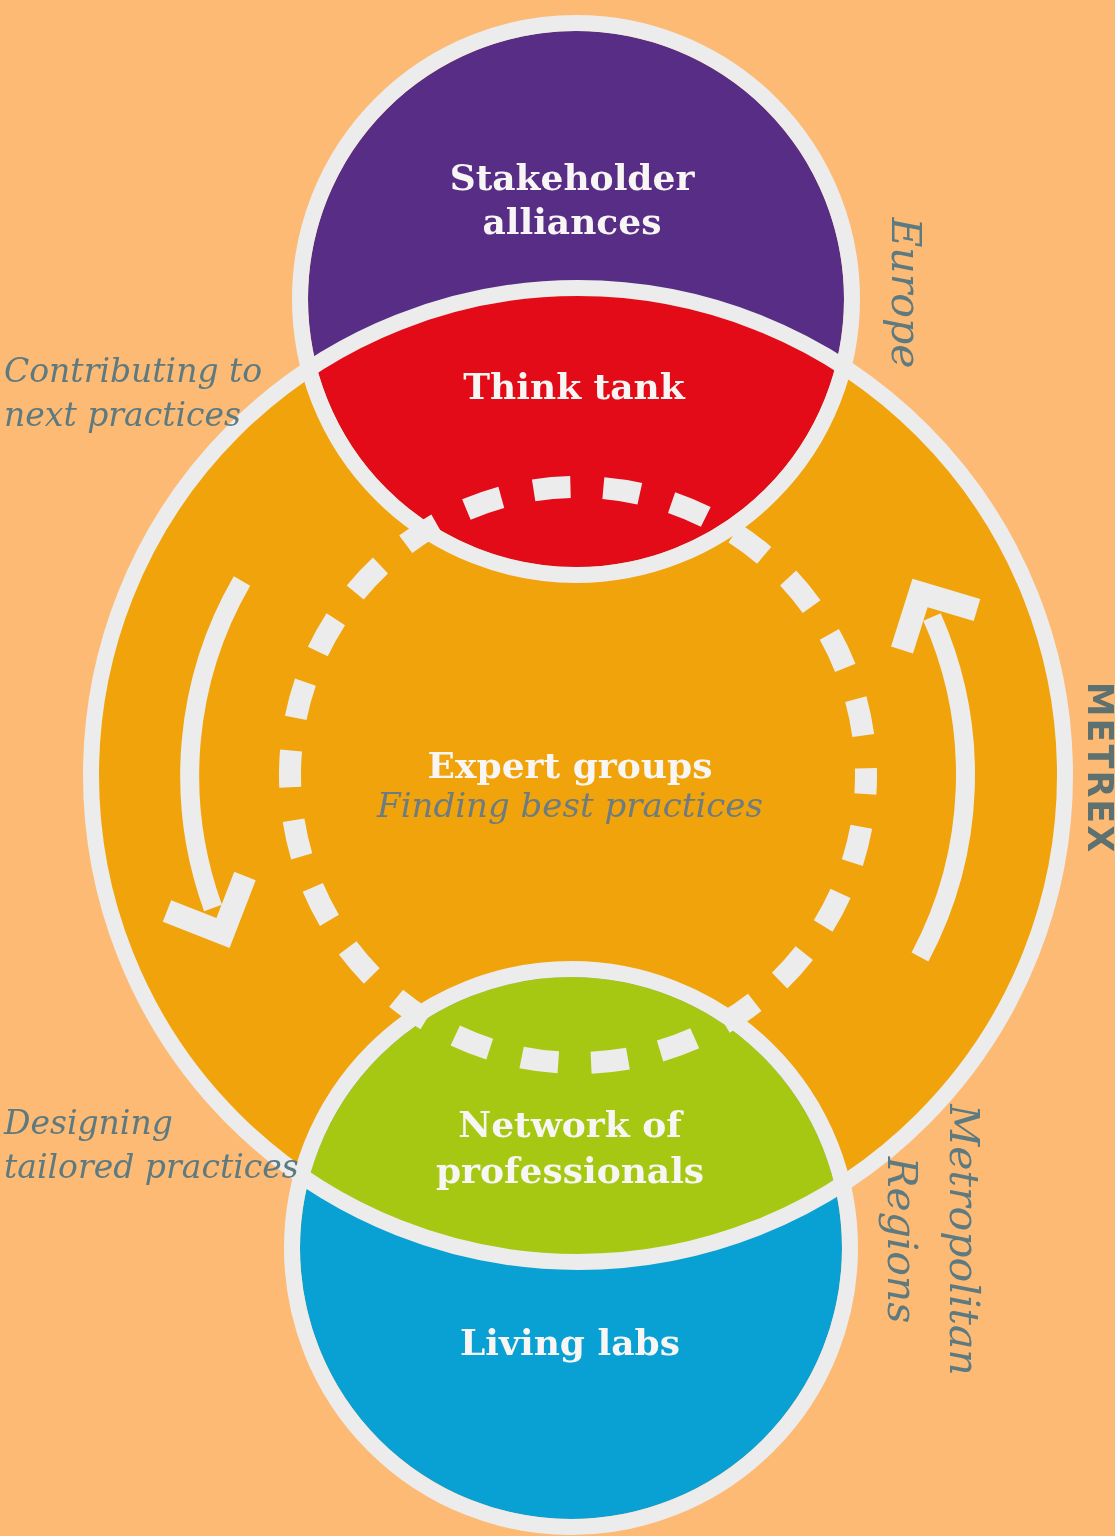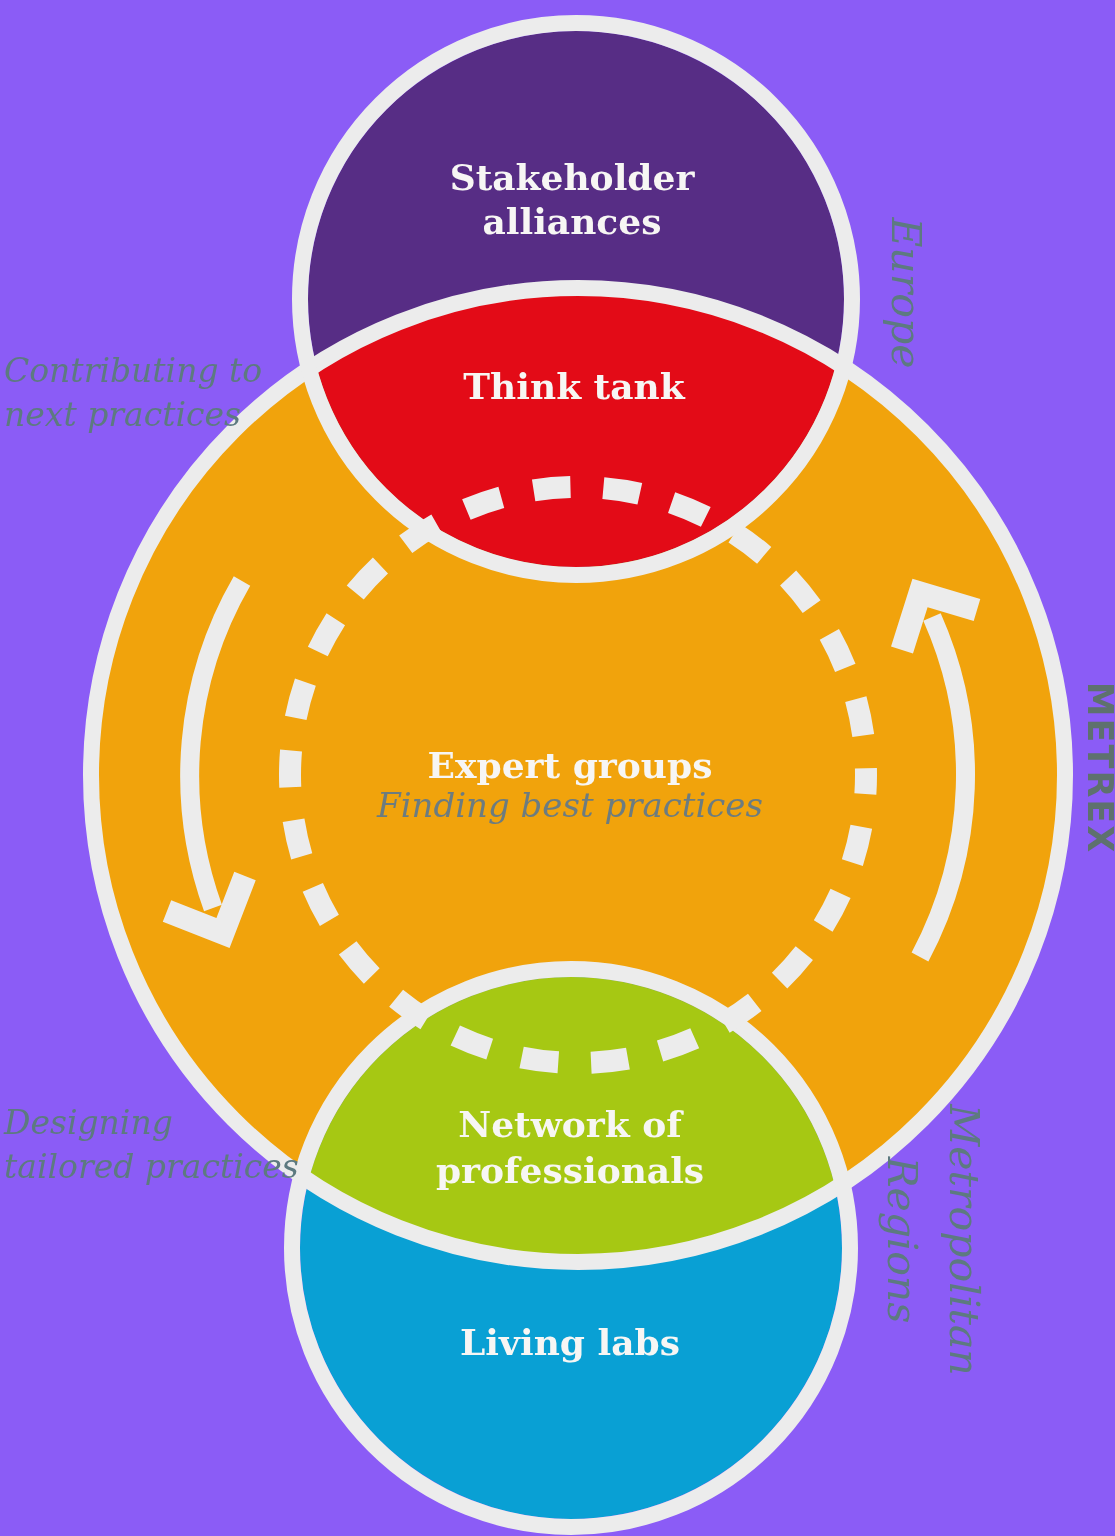--- a/index.html
+++ b/index.html
@@ -4,21 +4,21 @@
 <style>
   html, body {
     margin: 0;
     padding: 0;
     background: #ffffff;
   }
   .stage {
     position: relative;
     width: 1115px;
     height: 1536px;
-    background: #8b5cf6;
+    background: #fdba74;
     overflow: hidden;
     font-family: "DejaVu Serif", serif;
   }
   svg { display: block; }
   text { user-select: none; }
   .circle-label {
     font-family: "DejaVu Serif", serif;
     font-weight: bold;
     font-size: 36px;
   }

